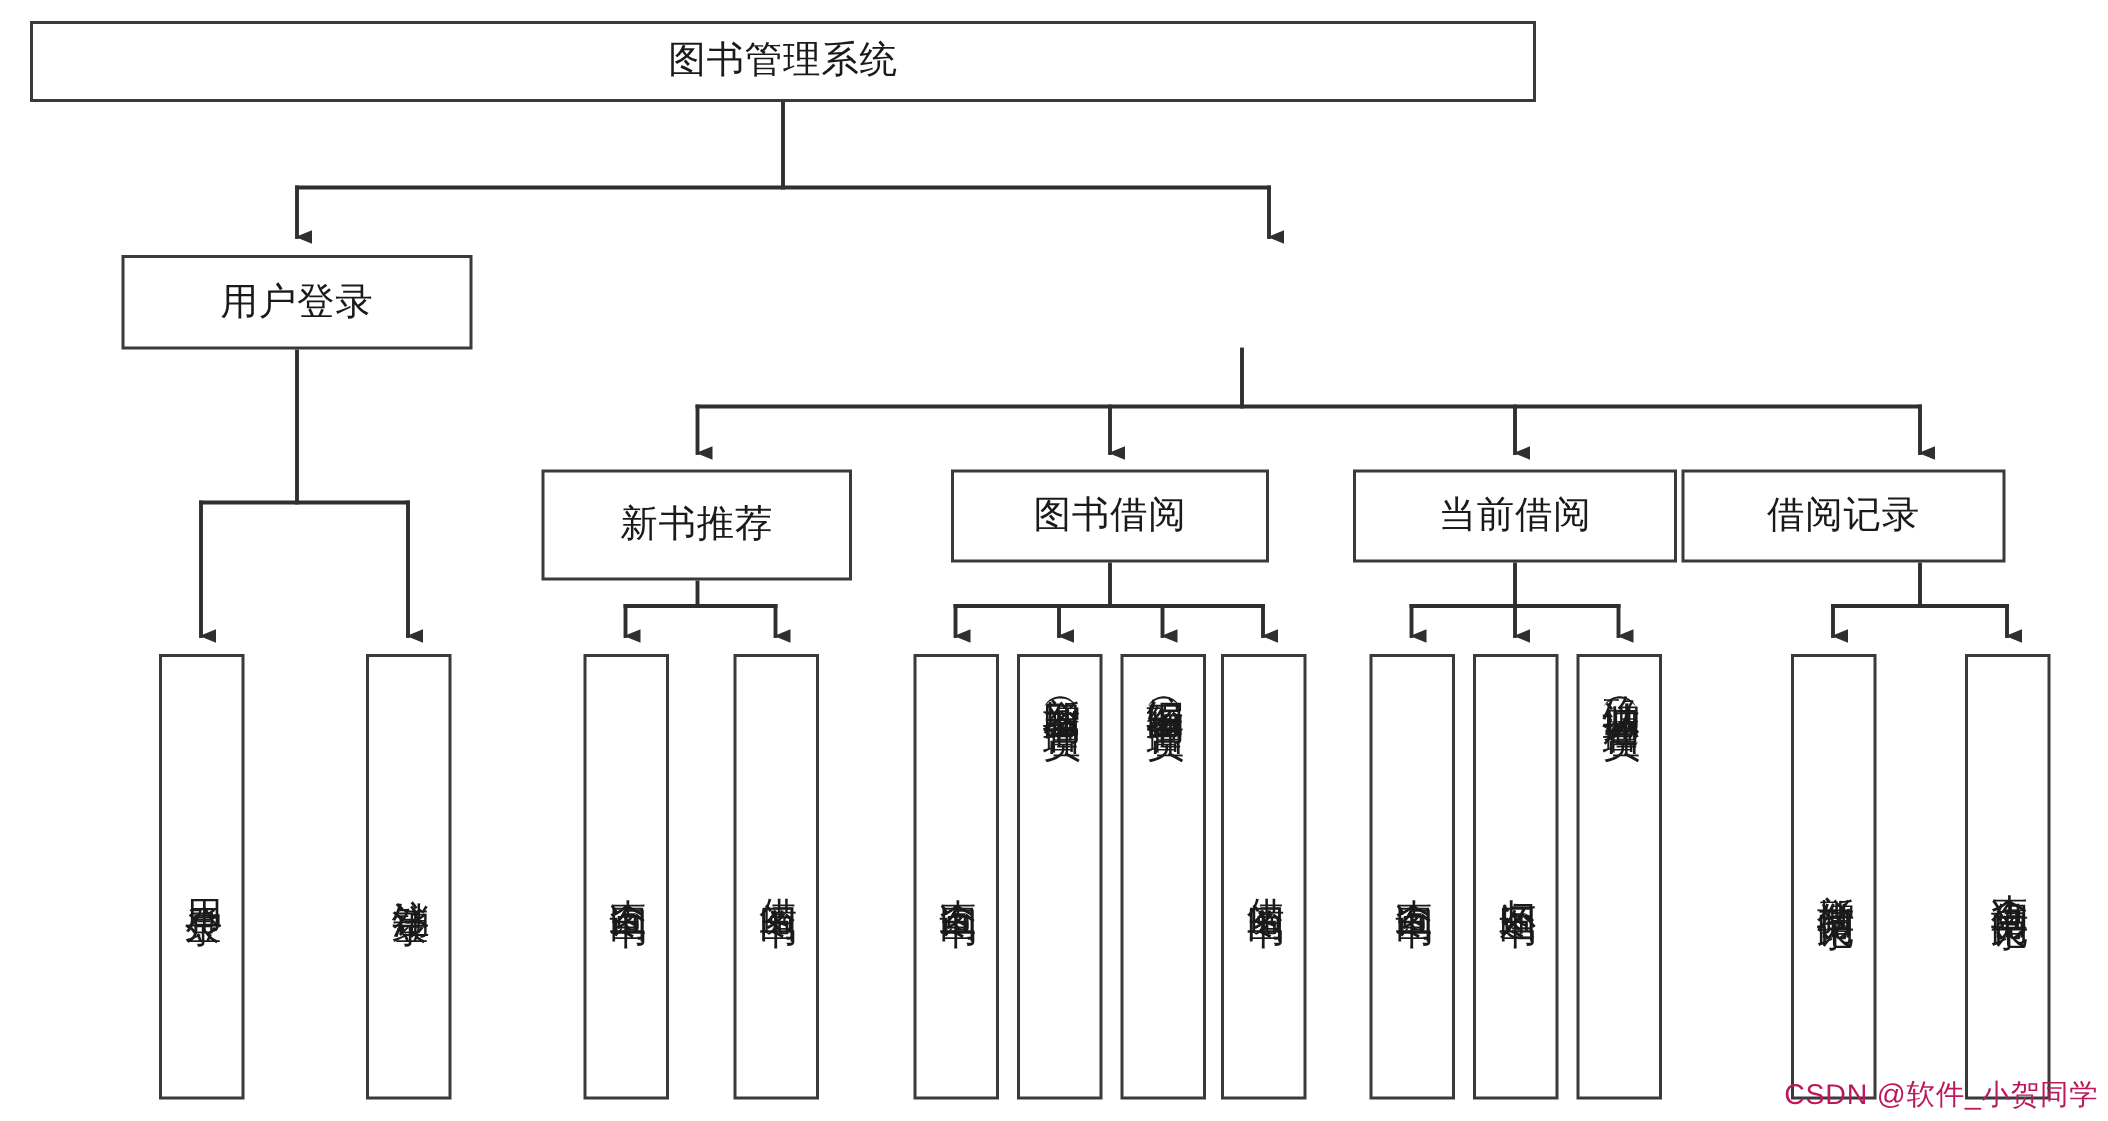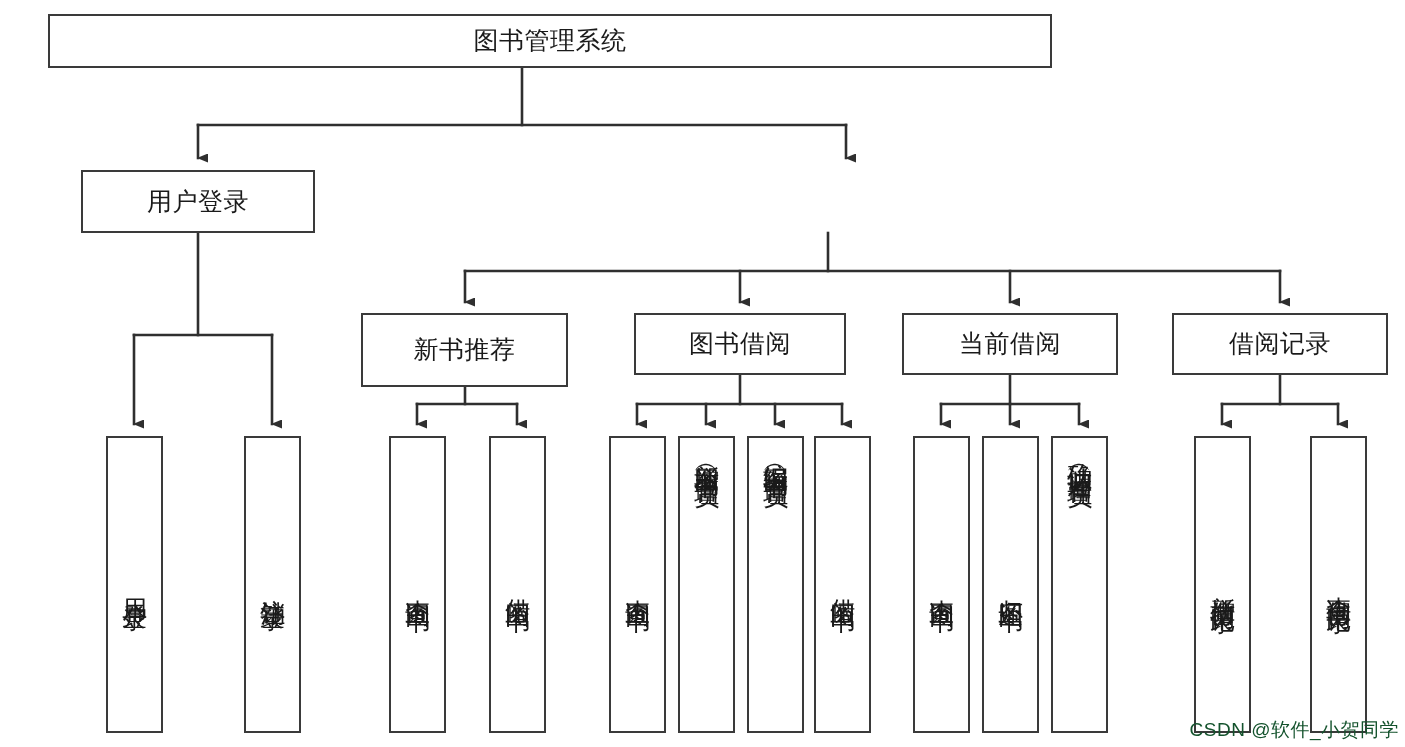--- a/index.html
+++ b/index.html
@@ -60,21 +60,21 @@
   }
   .node-box.vert.center-text {
     align-items: center;
     padding-top: 0;
   }
   #watermark {
     position: absolute;
     right: 6px;
     bottom: 4px;
     font-size: 19px;
-    color: #14532d;
+    color: #be185d;
     font-family: "Liberation Sans", "DejaVu Sans", sans-serif;
     white-space: nowrap;
     letter-spacing: 0.5px;
     pointer-events: none;
   }
 </style>
 </head>
 <body>
 
 <div id="diagram-root">
@@ -122,38 +122,38 @@
       <path d="M 1010,404 L 1010,424" marker-end="url(#arrowhead)"></path>
       <path d="M 1079,404 L 1079,424" marker-end="url(#arrowhead)"></path>
 
       <path d="M 1280,375 L 1280,404"></path>
       <path d="M 1222,404 L 1338,404"></path>
       <path d="M 1222,404 L 1222,424" marker-end="url(#arrowhead)"></path>
       <path d="M 1338,404 L 1338,424" marker-end="url(#arrowhead)"></path>
     </g>
   </svg>
 
-  <div class="node-box root" style="left:20px; top:14px; width:1004px; height:54px;margin-left:28px;">
+  <div class="node-box root" style="left:20px; top:14px; width:1004px; height:54px;">
     <span class="node-label">图书管理系统</span>
   </div>
 
   <div class="node-box horiz" style="left:81px; top:170px; width:234px; height:63px;">
     <span class="node-label">用户登录</span>
   </div>
 
   <div class="node-box horiz" style="left:361px; top:313px; width:207px; height:74px;">
     <span class="node-label">新书推荐</span>
   </div>
   <div class="node-box horiz" style="left:634px; top:313px; width:212px; height:62px;">
     <span class="node-label">图书借阅</span>
   </div>
   <div class="node-box horiz" style="left:902px; top:313px; width:216px; height:62px;text-align:center;">
     <span class="node-label">当前借阅</span>
   </div>
-  <div class="node-box horiz" style="left:1172px; top:313px; width:216px; height:62px;">
+  <div class="node-box horiz" style="left:1121px; top:313px; width:216px; height:62px;">
     <span class="node-label">借阅记录</span>
   </div>
 
   <div class="node-box vert center-text" style="left:106px; top:436px; width:57px; height:297px;">
     <span class="node-label">用户登录</span>
   </div>
   <div class="node-box vert center-text" style="left:244px; top:436px; width:57px; height:297px;">
     <span class="node-label">注销登录</span>
   </div>
 

